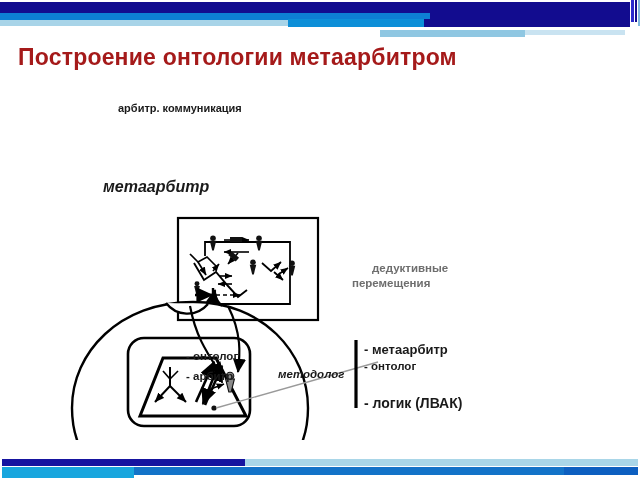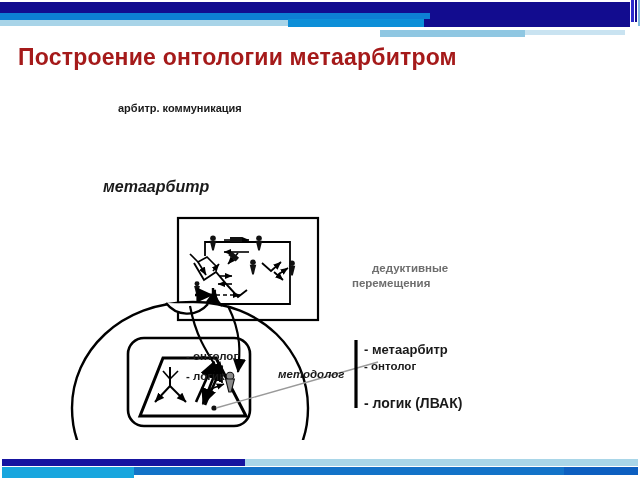--- a/index.html
+++ b/index.html
@@ -204,21 +204,21 @@
     </svg>
 
     <div class="dlabel" style="left:118px; top:12px; font-size:11px;">арбитр. коммуникация</div>
 
     <div class="dlabel" style="left:103px; top:88px; font-size:16px;font-style:italic;">метаарбитр</div>
 
     <div class="dlabel gray" style="left:372px; top:172px; font-size:11.5px;">дедуктивные</div>
     <div class="dlabel gray" style="left:352px; top:187px; font-size:11.5px;">перемещения</div>
 
     <div class="dlabel" style="left:186px; top:260px; font-size:11.5px;">- онтолог</div>
-    <div class="dlabel" style="left:186px; top:280px; font-size:11.5px;">- логик</div>
+    <div class="dlabel" style="left:186px; top:280px; font-size:11.5px;">- арбитр</div>
 
     <div class="dlabel" style="left:278px; top:278px; font-size:11.5px;font-style:italic;">методолог</div>
 
     <div class="dlabel" style="left:364px; top:252px; font-size:13px;">- метаарбитр</div>
     <div class="dlabel" style="left:364px; top:270px; font-size:11.5px;">- онтолог</div>
     <div class="dlabel" style="left:364px; top:305px; font-size:14px;">- логик  (ЛВАК)</div>
   </div>
 
   <div>
     <div class="band" style="left:2px;top:459px;width:243px;height:7px;background:#1614A0;"></div>

